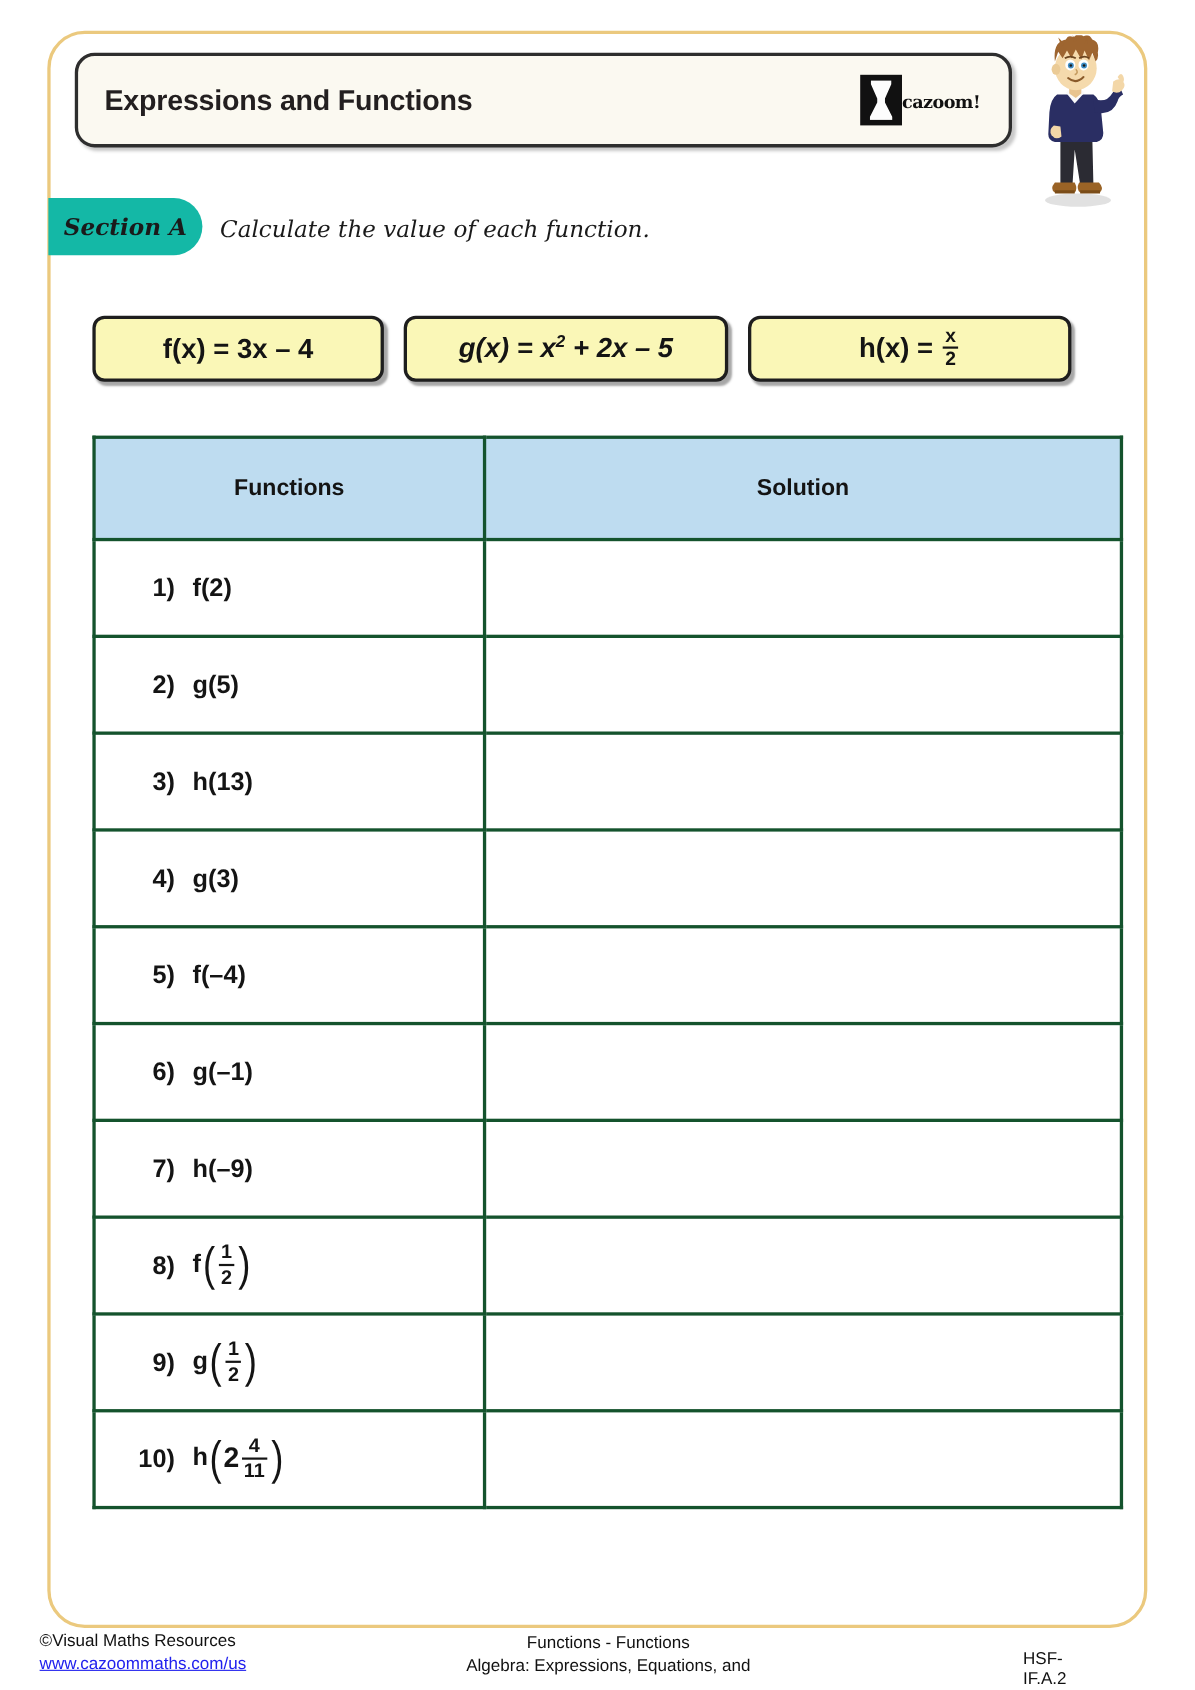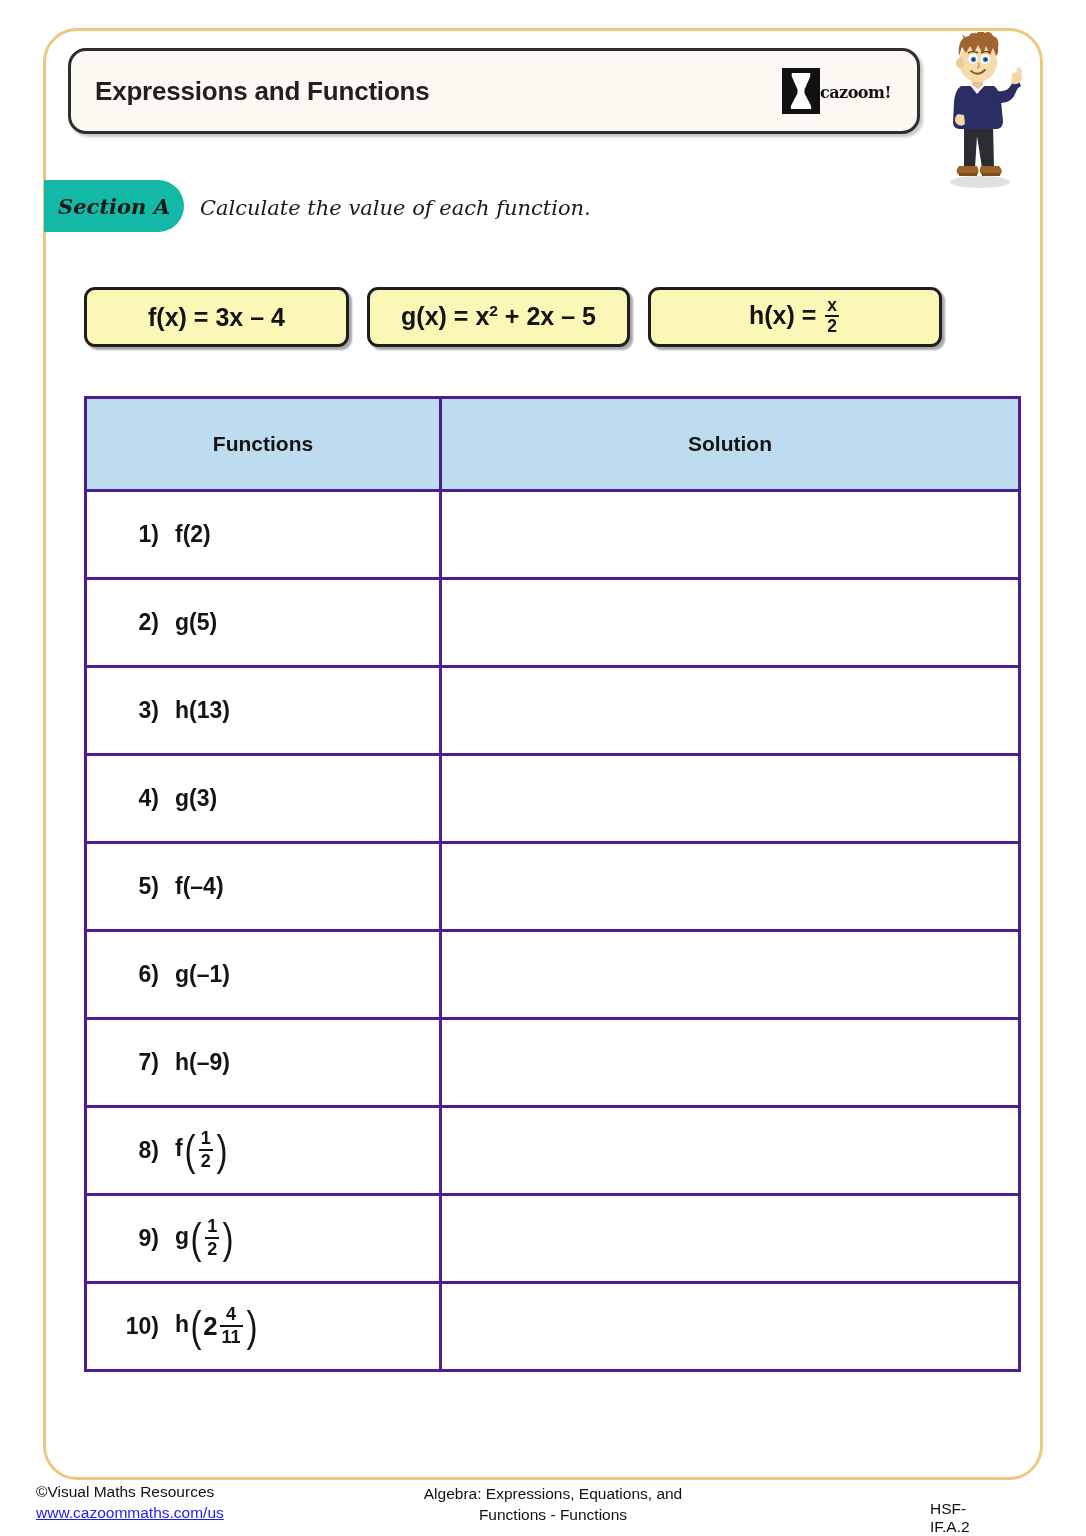--- a/index.html
+++ b/index.html
@@ -144,21 +144,21 @@
     box-sizing: border-box;
     box-shadow: 3px 3px 2px rgba(0,0,0,0.35);
     display: flex;
     align-items: center;
     justify-content: center;
     font-size: 25px;
     font-weight: bold;
     color: #141414;
   }
   .func-box:nth-child(1) { width: 265px; }
-  .func-box:nth-child(2) { width: 263px; }
+  .func-box:nth-child(2) { width: 295px; font-style: italic; }
   .func-box:nth-child(3) { width: 294px; }
 
   sup.sq { font-size: 0.62em; vertical-align: super; }
 
   
   .frac {
     display: inline-flex;
     flex-direction: column;
     align-items: center;
     justify-content: center;
@@ -174,21 +174,21 @@
   
   .qtable {
     position: absolute;
     left: 84px;
     top: 396px;
     width: 928px;
     border-collapse: collapse;
     table-layout: fixed;
   }
   .qtable th, .qtable td {
-    border: 3px solid #4c1d95;
+    border: 3px solid #14532d;
     padding: 0;
   }
   .qtable th {
     background: #BEDCF0;
     height: 90px;
     font-size: 21px;
     font-weight: bold;
     color: #141414;
     text-align: center;
   }
@@ -500,17 +500,17 @@
       </tr>
     </tbody>
 </table>
 
 <div class="footer">
   <div class="foot-left">
     <span>©Visual Maths Resources</span>
     <a class="link" href="#">www.cazoommaths.com/us</a>
   </div>
   <div class="foot-center">
+    <div>Functions - Functions</div>
     <div>Algebra: Expressions, Equations, and</div>
-    <div>Functions - Functions</div>
   </div>
   <div class="foot-right">HSF-IF.A.2</div>
 </div>
 
 </body></html>

